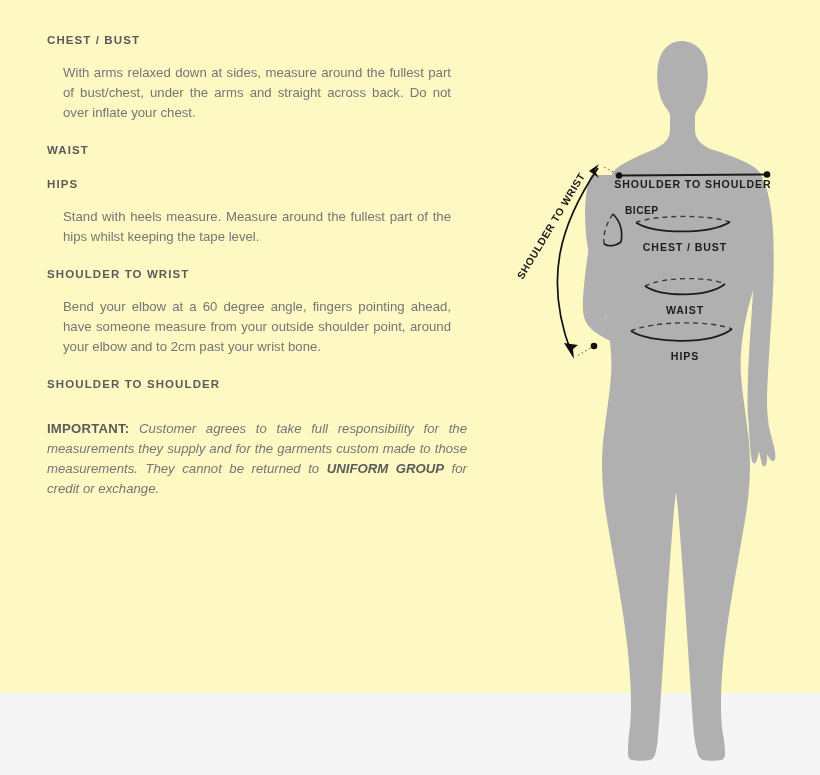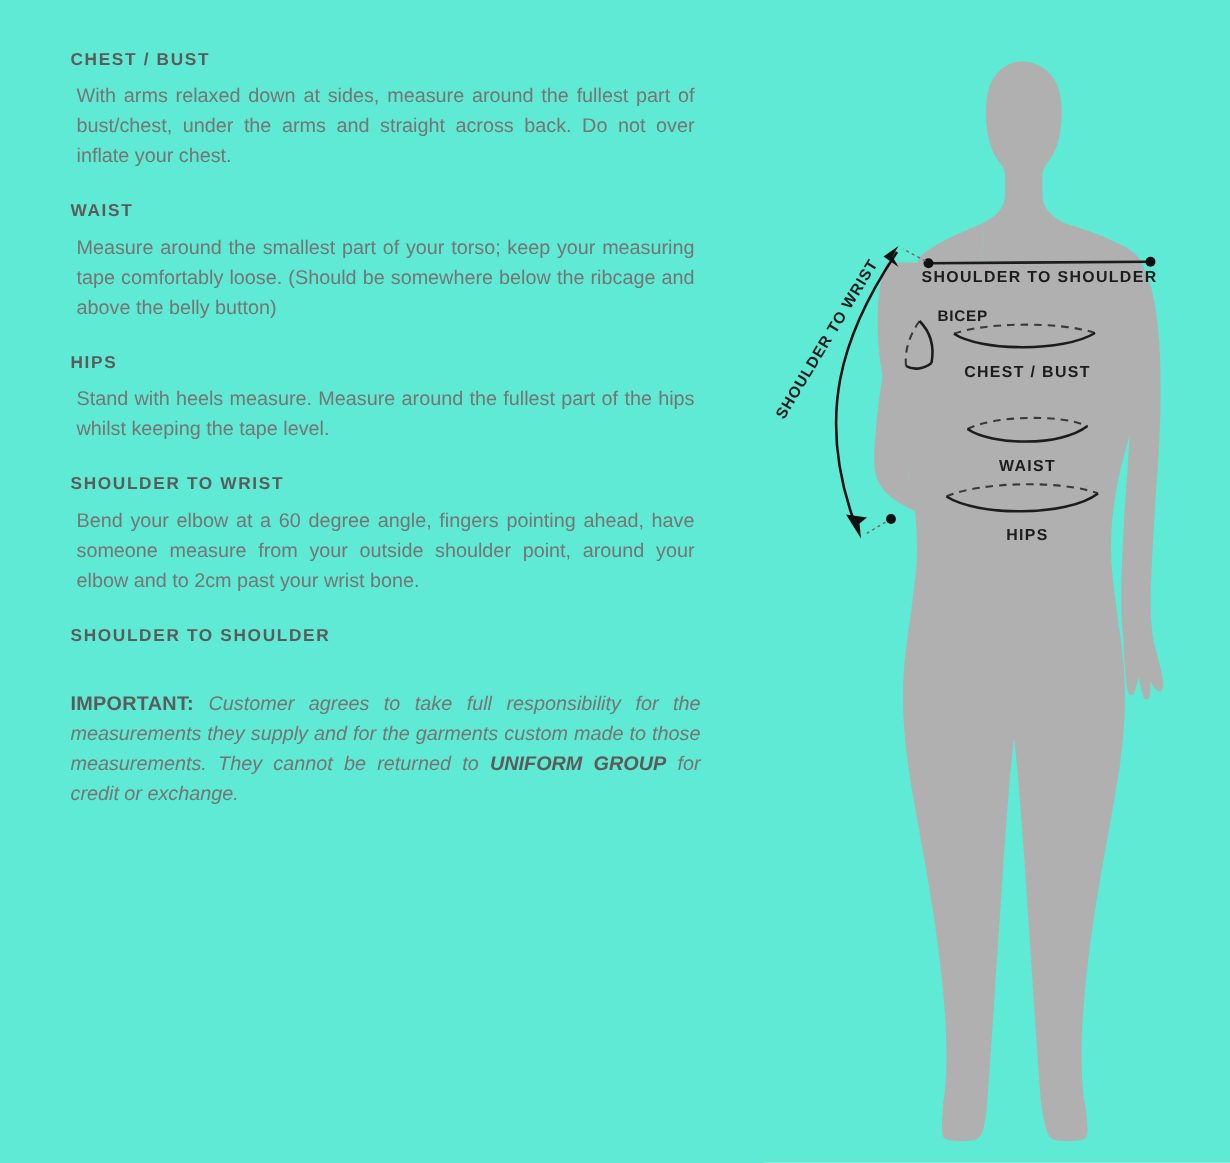--- a/index.html
+++ b/index.html
@@ -11,22 +11,22 @@
     width: 820px;
     height: 775px;
     background: #f5f5f5;
     font-family: "Liberation Sans", sans-serif;
     color: #6b6b6b;
     overflow: hidden;
   }
   #page {
     position: relative;
     width: 820px;
-    height: 775px;
-    background: #5eead4;
+    height: 693px;
+    background: #fef9c3;
   }
   
   #guide-text {
     position: absolute;
     left: 47px;
     top: 33px;
     width: 420px;
   }
   .section {
     margin-bottom: 20px;
@@ -37,21 +37,21 @@
     letter-spacing: 1.1px;
     color: #5b5b5b;
     margin: 0 0 7px 0;
     text-transform: uppercase;
     line-height: 14px;
   }
   .section-body {
     font-size: 13.2px;
     line-height: 20px;
     color: #757575;
-    margin: 4px;
+    margin: 16px;
     text-align: justify;
     text-justify: inter-word;
     -webkit-hyphens: none;
     hyphens: none;
   }
   #important-note {
     margin-top: 28px;
     font-size: 13.2px;
     line-height: 20px;
     text-align: justify;
@@ -143,21 +143,20 @@
 
   <div id="guide-text">
 
     <div class="section">
       <h3 class="section-heading">CHEST / BUST</h3>
       <p class="section-body">With arms relaxed down at sides, measure around the fullest part of bust/chest, under the arms and straight across back. Do not over inflate your chest.</p>
     </div>
 
     <div class="section">
       <h3 class="section-heading">WAIST</h3>
-      <p class="section-body">Measure around the smallest part of your torso; keep your measuring tape comfortably loose. (Should be somewhere below the ribcage and above the belly button)</p>
     </div>
 
     <div class="section">
       <h3 class="section-heading">HIPS</h3>
       <p class="section-body">Stand with heels measure. Measure around the fullest part of the hips whilst keeping the tape level.</p>
     </div>
 
     <div class="section">
       <h3 class="section-heading">SHOULDER TO WRIST</h3>
       <p class="section-body">Bend your elbow at a 60 degree angle, fingers pointing ahead, have someone measure from your outside shoulder point, around your elbow and to 2cm past your wrist bone.</p>

